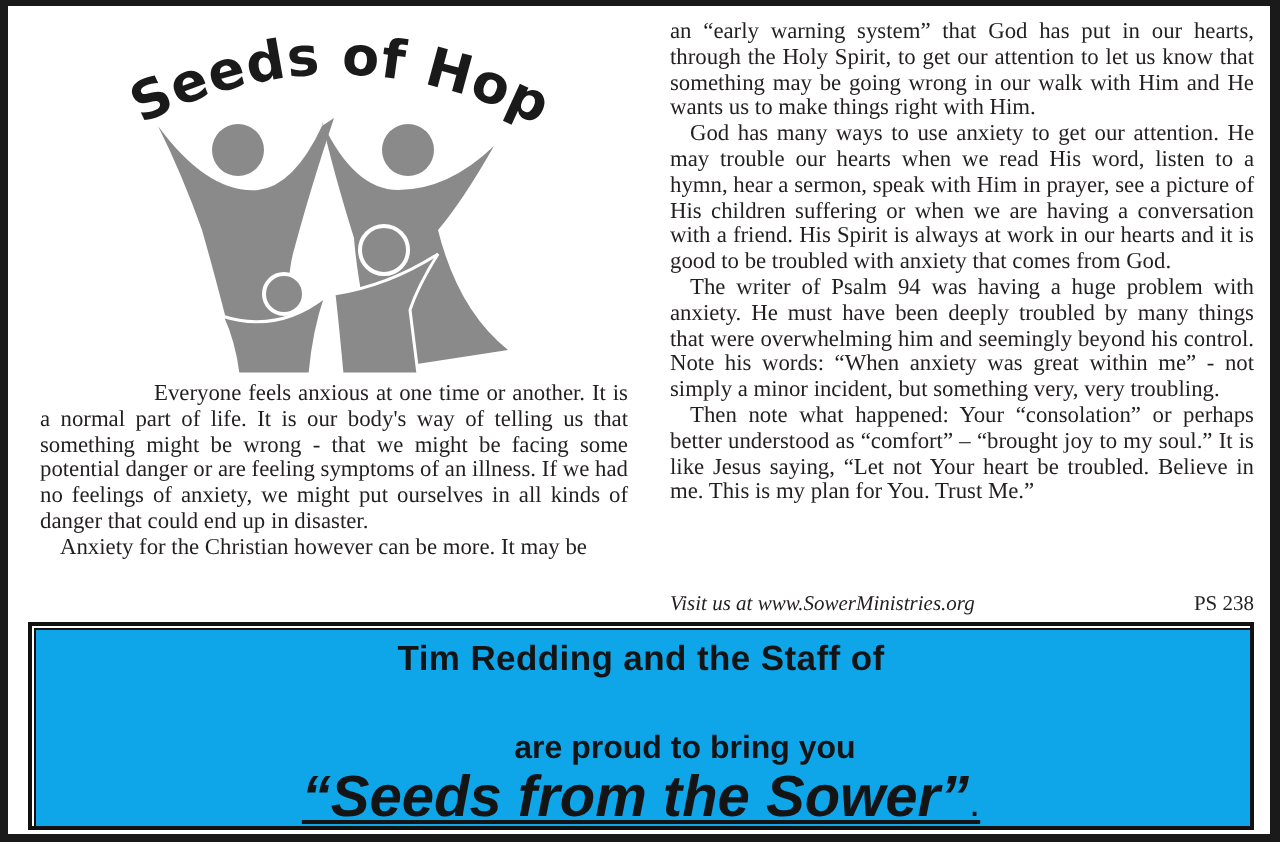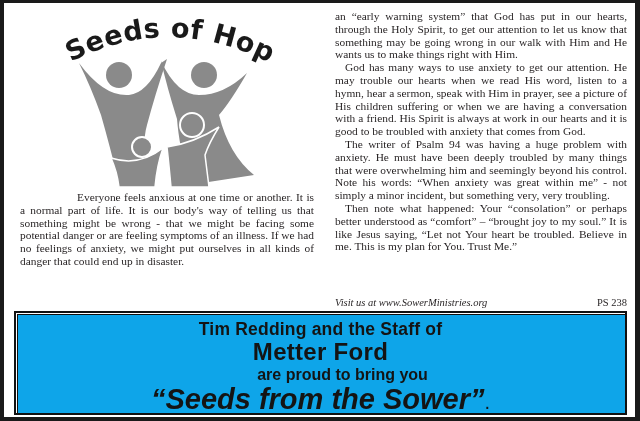--- a/index.html
+++ b/index.html
@@ -44,21 +44,21 @@
     background: #0ea5e9;
     border: 2px solid #111111;
     box-shadow: inset 1px 1px 0 #ffffff, inset 2px 2px 0 #111;
     font-family: "Liberation Sans", "DejaVu Sans", sans-serif;
     font-weight: bold; color: #141414;
     text-align: center;
   }
   .ad-line1 { position: absolute; left: 0; right: 0; top: 6px; font-size: 17.5px; letter-spacing: 0.2px; }
   .ad-line2 { position: absolute; left: 0; right: 0; top: 25px; font-size: 24px; letter-spacing: 0.3px; }
   .ad-line3 { position: absolute; left: 0; right: 0; top: 53px; font-size: 16px; padding-left: 44px; }
-  .ad-line4 { position: absolute; left: 0; right: 0; top: 70px; font-size: 29px; font-style: italic; }
+  .ad-line4 { position: absolute; left: 0; right: 0; top: 70px; font-size: 29px; font-style: italic; text-decoration: underline; }
   .ad-line4 .period { font-style: normal; font-weight: normal; font-size: 20px; }
 </style>
 </head>
 <body>
 
 <div class="frame">
 
   <div class="logo">
     <svg width="215" height="175" viewBox="0 0 215 175">
       <defs>
@@ -78,34 +78,34 @@
       <path d="M 108 132 Q 135 128 160 112 Q 150 128 146 140 L 150 172 L 112 172 Q 110 150 108 132 Z" fill="#8a8a8a" stroke="#ffffff" stroke-width="1.5"></path>
 
       <circle cx="83" cy="132" r="10" fill="#8a8a8a" stroke="#ffffff" stroke-width="2"></circle>
       <path d="M 52 143 Q 80 152 104 133 Q 98 150 96 172 L 60 172 Q 58 156 52 143 Z" fill="#8a8a8a" stroke="#ffffff" stroke-width="1.5"></path>
       <path d="M 90 112 L 104 128" stroke="#ffffff" stroke-width="3"></path>
     </svg>
   </div>
 
   <div class="col-left">
     <p class="indent-big">Everyone feels anxious at one time or another. It is a normal part of life. It is our body's way of telling us that something might be wrong - that we might be facing some potential danger or are feeling symptoms of an illness. If we had no feelings of anxiety, we might put ourselves in all kinds of danger that could end up in disaster.</p>
+    <p class="indent">Anxiety for the Christian however can be more. It may be</p>
   </div>
 
   <div class="col-right">
     <p class="noindent">an “early warning system” that God has put in our hearts, through the Holy Spirit, to get our attention to let us know that something may be going wrong in our walk with Him and He wants us to make things right with Him.</p>
     <p class="indent">God has many ways to use anxiety to get our attention. He may trouble our hearts when we read His word, listen to a hymn, hear a sermon, speak with Him in prayer, see a picture of His children suffering or when we are having a conversation with a friend. His Spirit is always at work in our hearts and it is good to be troubled with anxiety that comes from God.</p>
     <p class="indent">The writer of Psalm 94 was having a huge problem with anxiety. He must have been deeply troubled by many things that were overwhelming him and seemingly beyond his control. Note his words: “When anxiety was great within me” - not simply a minor incident, but something very, very troubling.</p>
     <p class="indent">Then note what happened: Your “consolation” or perhaps better understood as “comfort” – “brought joy to my soul.” It is like Jesus saying, “Let not Your heart be troubled. Believe in me. This is my plan for You. Trust Me.”</p>
   </div>
 
   <div class="footer-line">
     <span class="visit">Visit us at www.SowerMinistries.org</span>
     <span class="code">PS 238</span>
   </div>
 
 </div>
 
 <div class="ad-box">
   <div class="ad-line1">Tim Redding and the Staff of</div>
-  <div class="ad-line2">Metter Ford</div>
   <div class="ad-line3">are proud to bring you</div>
   <div class="ad-line4"><span>“Seeds from the Sower”</span><span class="period">.</span></div>
 </div>
 
 </body></html>

